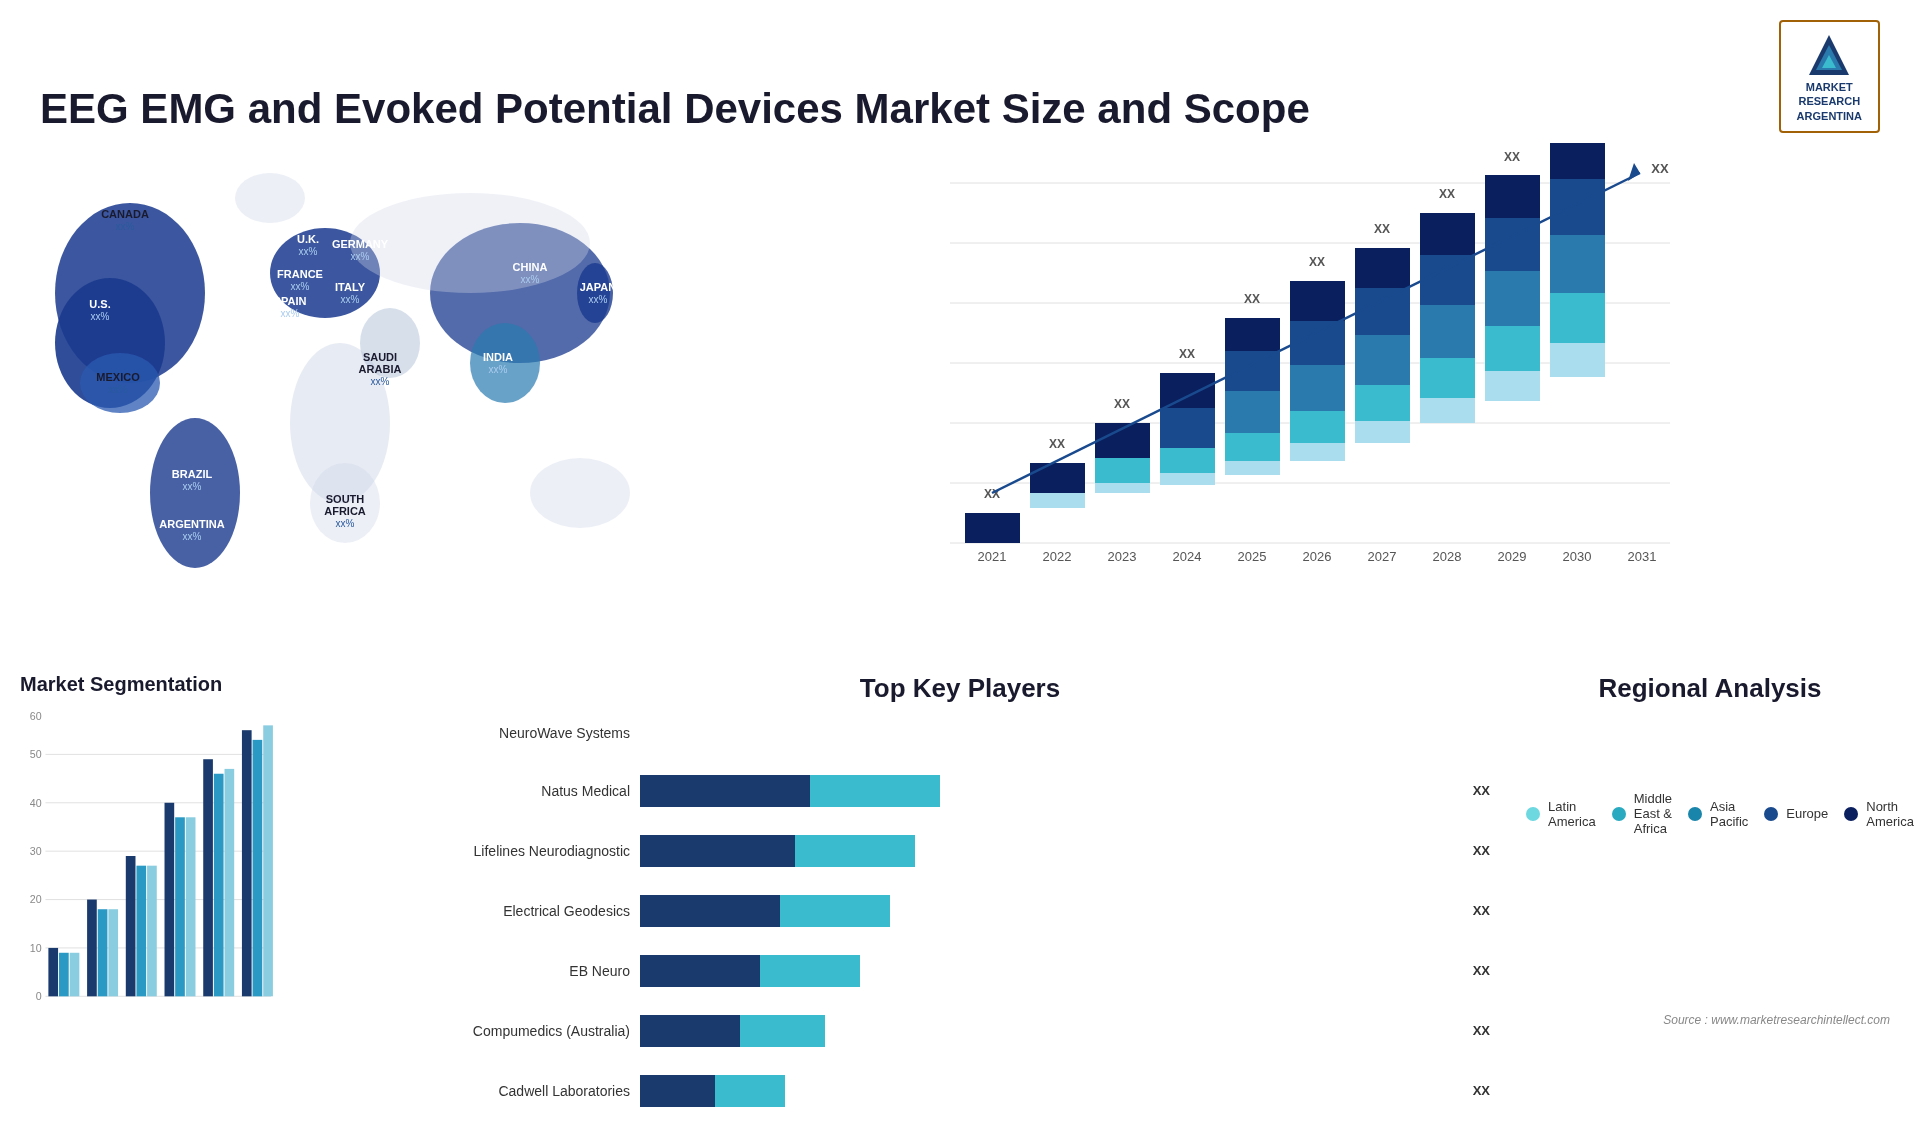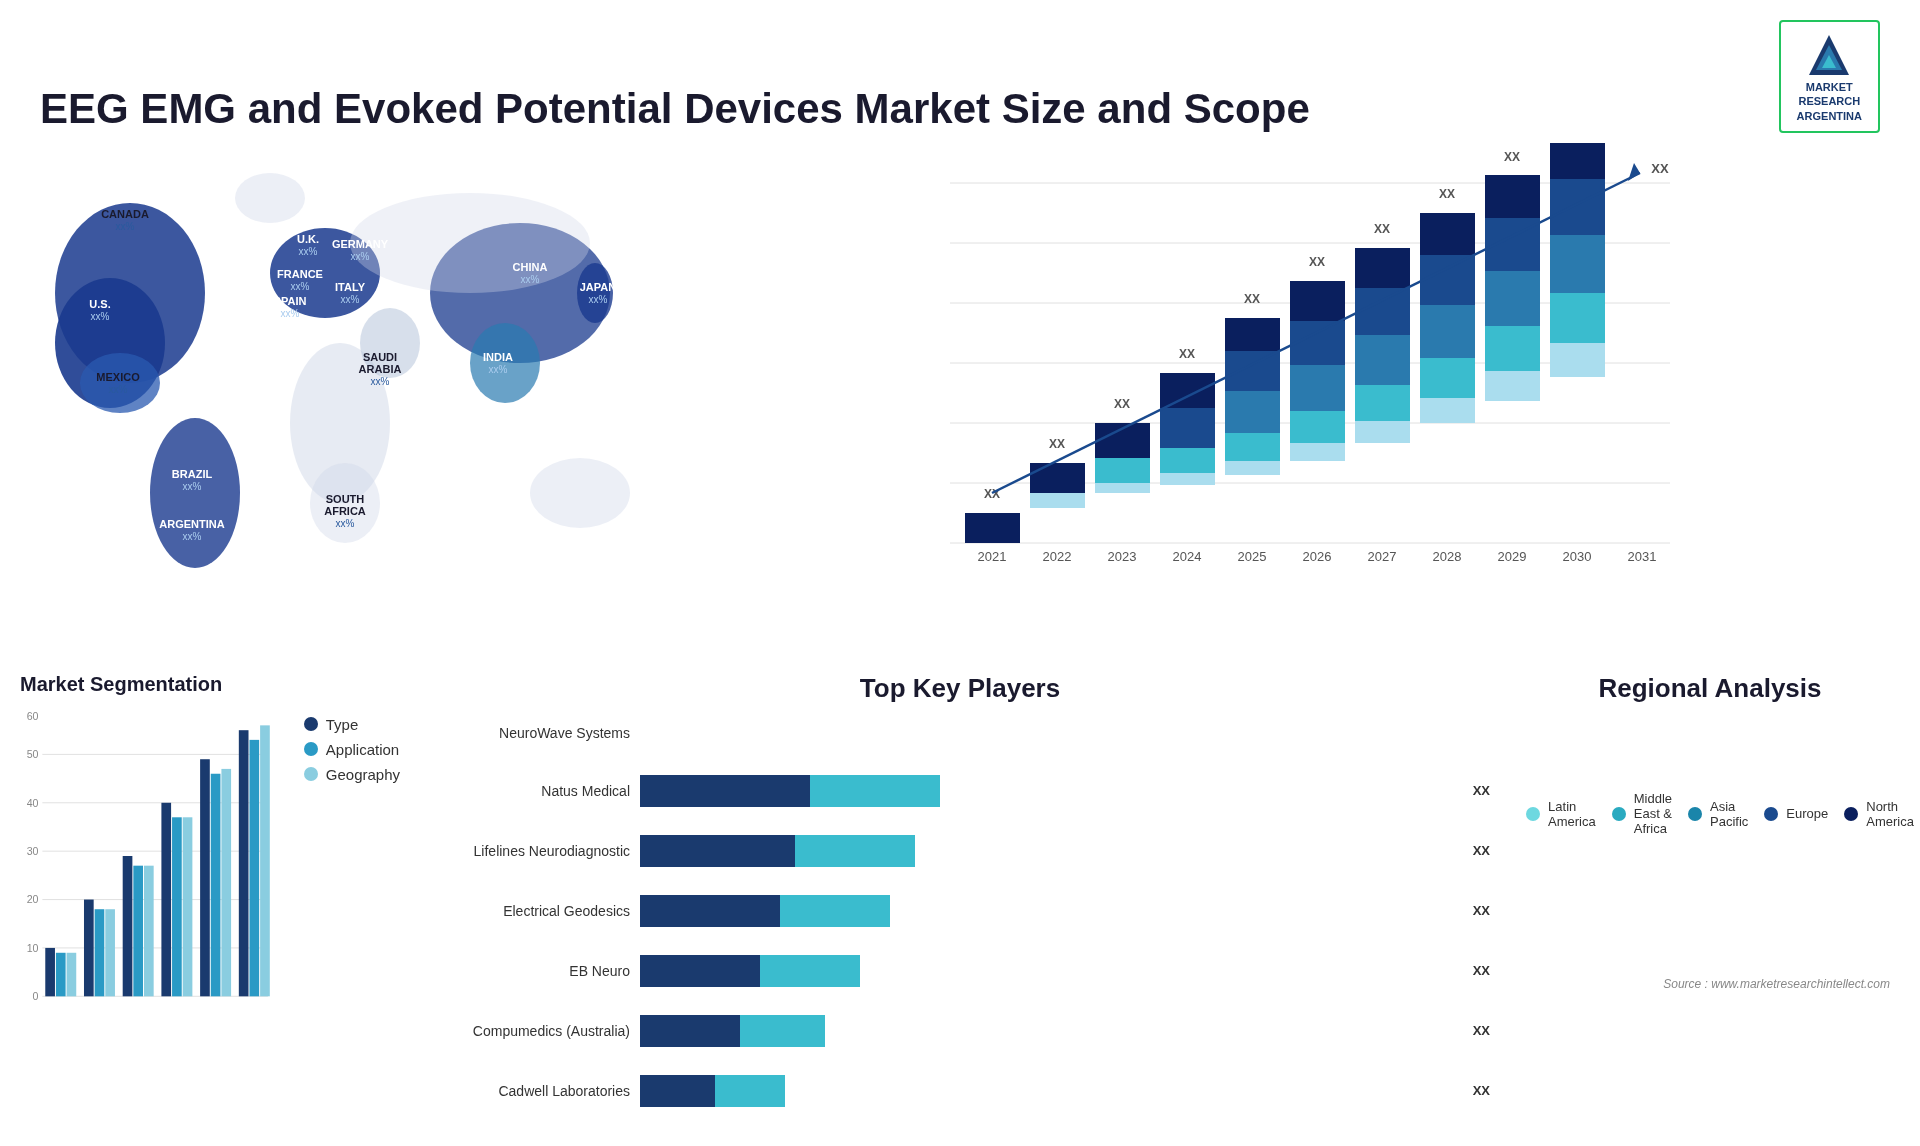--- a/index.html
+++ b/index.html
@@ -21,21 +21,21 @@
     }
     .header-title {
       font-size: 42px;
       font-weight: 700;
       color: #1a1a2e;
     }
     .logo-area {
       display: flex;
       flex-direction: column;
       align-items: center;
-      border: 2px solid #22c55e;
+      border: 2px solid #a16207;
       padding: 8px 16px;
       border-radius: 4px;
     }
     .logo-icon {
       width: 50px;
       height: 50px;
     }
     .logo-text {
       font-size: 11px;
       font-weight: 700;
@@ -448,34 +448,20 @@
         <rect x="247" y="20" width="10" height="280" fill="#8acde0"></rect>
 
         <text x="40" y="318" font-size="11" fill="#888" text-anchor="middle">2021</text>
         <text x="80" y="318" font-size="11" fill="#888" text-anchor="middle">2022</text>
         <text x="120" y="318" font-size="11" fill="#888" text-anchor="middle">2023</text>
         <text x="160" y="318" font-size="11" fill="#888" text-anchor="middle">2024</text>
         <text x="200" y="318" font-size="11" fill="#888" text-anchor="middle">2025</text>
         <text x="240" y="318" font-size="11" fill="#888" text-anchor="middle">2026</text>
       </svg>
 
-      <div class="seg-legend">
-        <div class="seg-legend-item">
-          <div class="seg-legend-dot" style="background:#1a3a6e;"></div>
-          <span>Type</span>
-        </div>
-        <div class="seg-legend-item">
-          <div class="seg-legend-dot" style="background:#2a9ac5;"></div>
-          <span>Application</span>
-        </div>
-        <div class="seg-legend-item">
-          <div class="seg-legend-dot" style="background:#8acde0;"></div>
-          <span>Geography</span>
-        </div>
-      </div>
     </div>
   </div>
 
   <div class="top-players-section">
     <h2 class="top-players-title">Top Key Players</h2>
     <div class="players-chart">
 
       <div class="player-row">
         <div class="player-name">NeuroWave Systems</div>
         <div class="player-bar-container" style="height:28px;"></div>
@@ -573,18 +559,18 @@
         <div class="legend-item">
           <div class="legend-dot" style="background:#1a4a8e;"></div>
           <span>Europe</span>
         </div>
         <div class="legend-item">
           <div class="legend-dot" style="background:#0a1f5e;"></div>
           <span>North America</span>
         </div>
       </div>
     </div>
-    <div style="text-align:right; padding-right:10px; margin-top:60px;">
+    <div style="text-align:right; padding-right:10px; margin-top:96px;">
       <span style="font-size:12px; color:#888; font-style:italic;">Source : www.marketresearchintellect.com</span>
     </div>
   </div>
 
 </div>
 
 </body></html>

